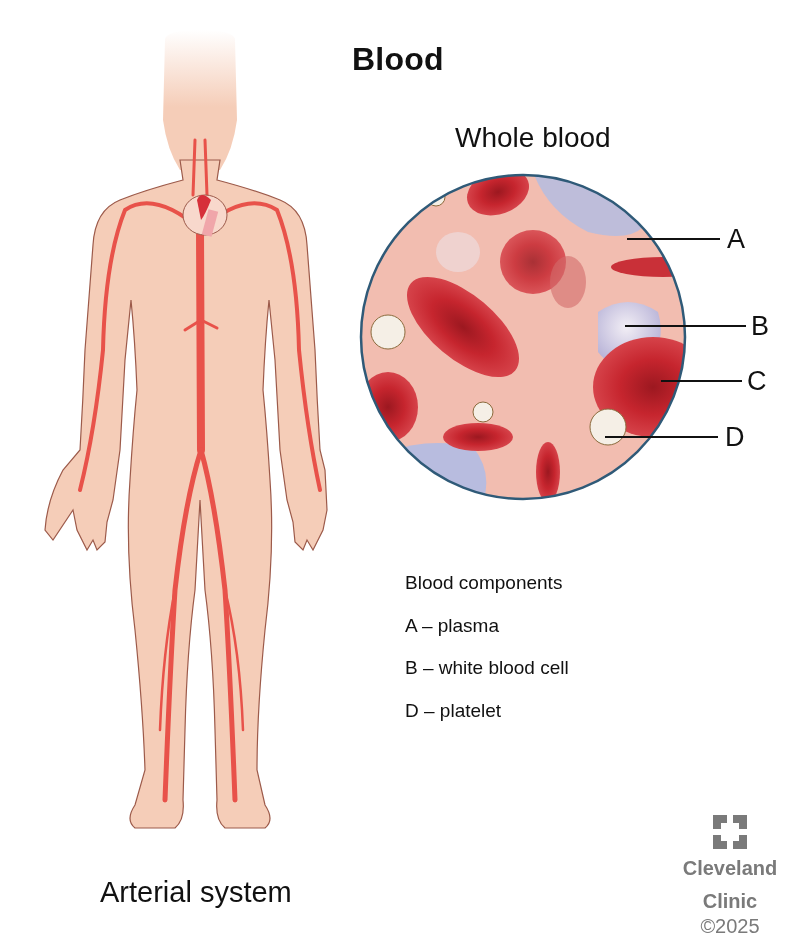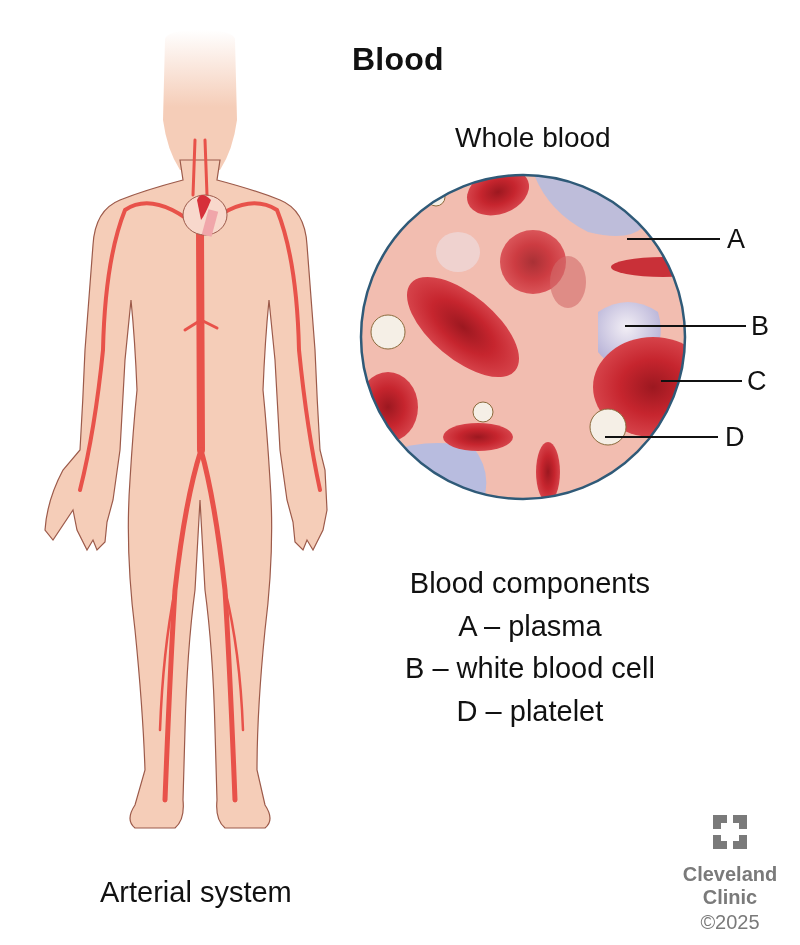--- a/index.html
+++ b/index.html
@@ -3,23 +3,23 @@
 <meta charset="utf-8">
 <style>
   html, body { margin: 0; padding: 0; background: #ffffff; }
   body { width: 800px; height: 945px; position: relative; overflow: hidden; font-family: "Liberation Sans", sans-serif; color: #111; }
   .title { position: absolute; left: 352px; top: 41px; font-size: 32px; font-weight: bold; letter-spacing: 0.2px; }
   .subtitle { position: absolute; left: 455px; top: 122px; font-size: 28px; }
   .body-figure { position: absolute; left: 25px; top: 30px; width: 320px; width: 330px; height: 830px; }
   .caption-left { position: absolute; left: 100px; top: 876px; font-size: 29px; }
   .blood-circle { position: absolute; left: 358px; top: 172px; width: 330px; height: 330px; }
   .callout-label { position: absolute; font-size: 27px; }
-  .legend { position: absolute; left: 405px; top: 562px; font-size: 29px; line-height: 42.5px; text-align: center; }
+  .legend { position: absolute; left: 405px; top: 562px; font-size: 19px; line-height: 42.5px; }
   .logo { position: absolute; left: 670px; top: 815px; width: 120px; text-align: center; color: #7a7a7a; }
-  .logo .name { font-size: 20px; font-weight: bold; line-height: 23px; margin-top: 10px; }
+  .logo .name { font-size: 20px; font-weight: bold; line-height: 23px; margin-top: 4px; }
   .logo .copy { font-size: 20px; line-height: 26px; }
 </style>
 </head>
 <body>
 
 <div class="title">Blood</div>
 
 <svg class="body-figure" viewBox="0 0 330 830" xmlns="http://www.w3.org/2000/svg">
   <defs>
     <linearGradient id="headFade" x1="0" y1="0" x2="0" y2="1">
@@ -119,15 +119,15 @@
 <div class="logo">
   <svg width="34" height="34" viewBox="0 0 34 34">
     <g fill="#7a7a7a">
       <path d="M0 0 H14 V8 H8 V14 H0 Z"></path>
       <path d="M20 0 H34 V14 H26 V8 H20 Z"></path>
       <path d="M0 20 H8 V26 H14 V34 H0 Z"></path>
       <path d="M26 20 H34 V34 H20 V26 H26 Z"></path>
     </g>
   </svg>
   <div class="name">Cleveland</div>
-  <div class="name" style="margin-top:0">Clinic</div>
+  <div class="name" style="margin-top:10px">Clinic</div>
   <div class="copy">©2025</div>
 </div>
 
 </body></html>

